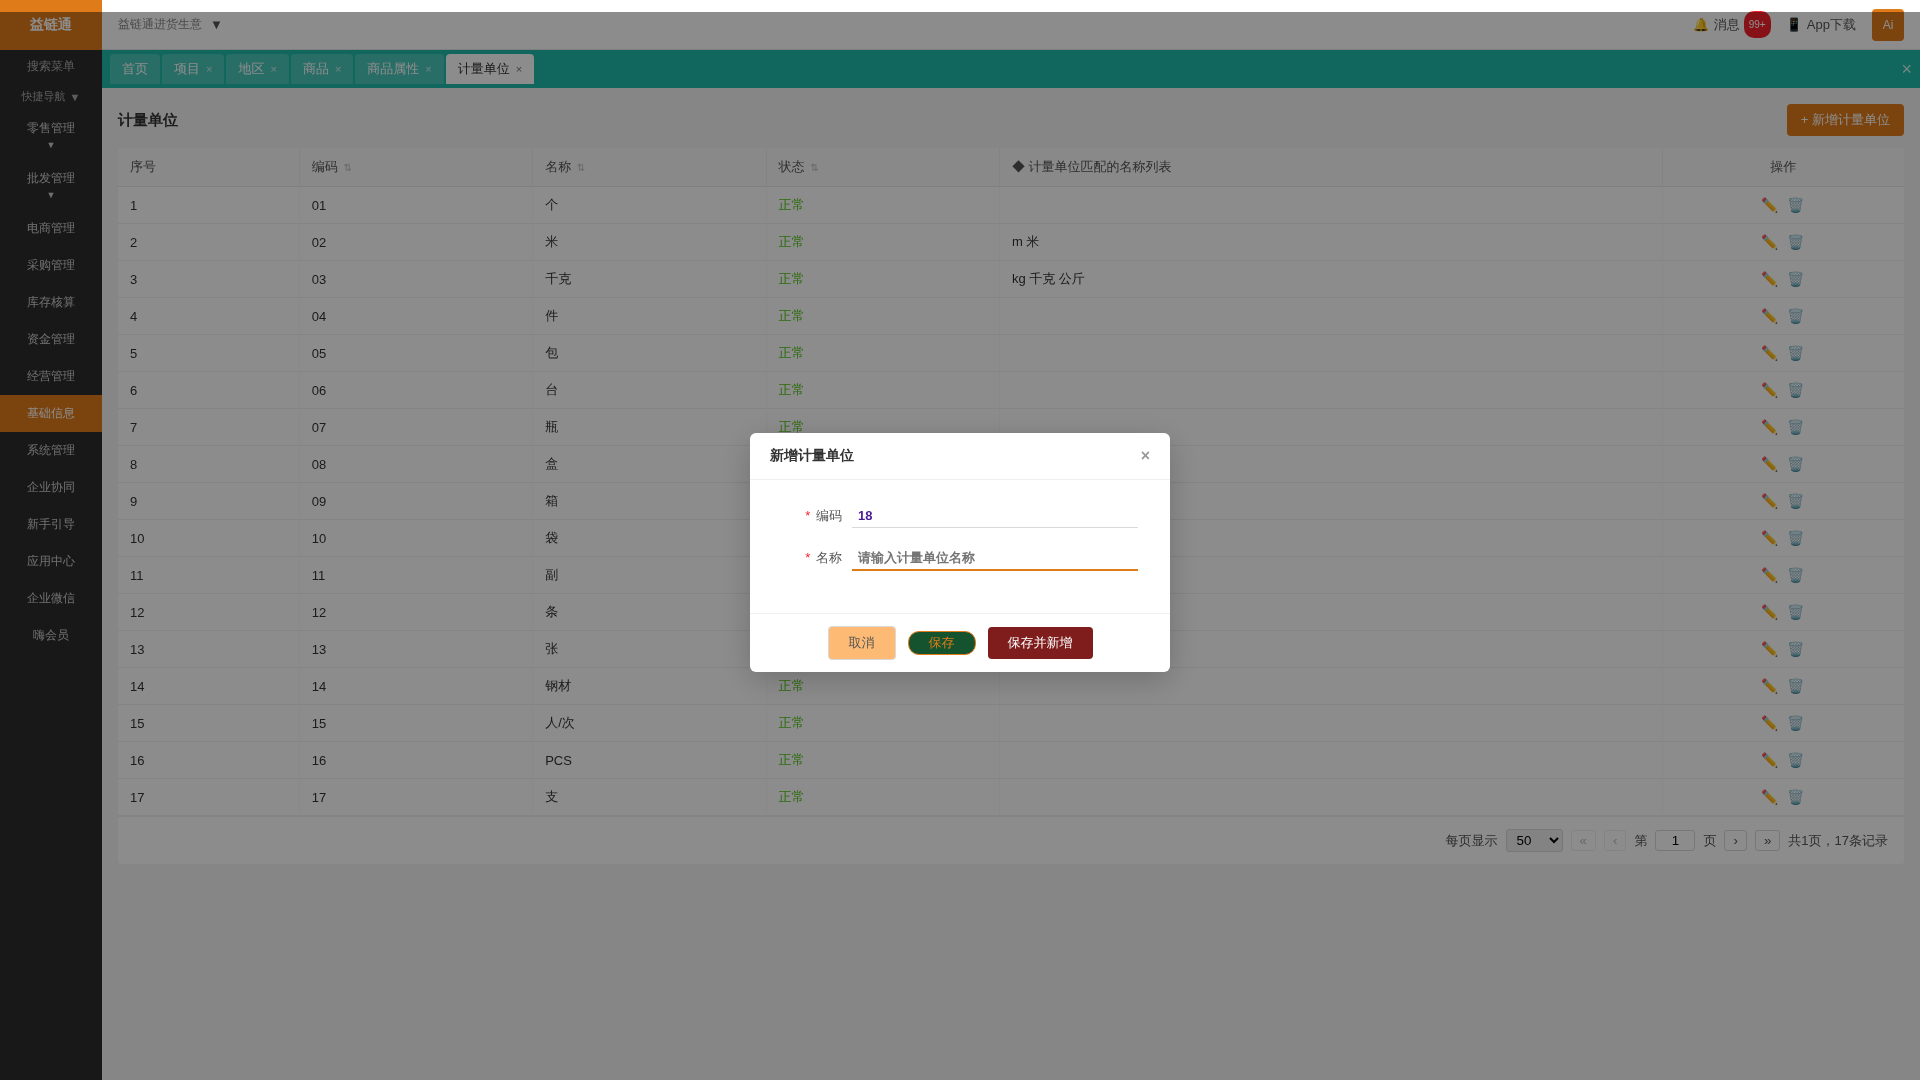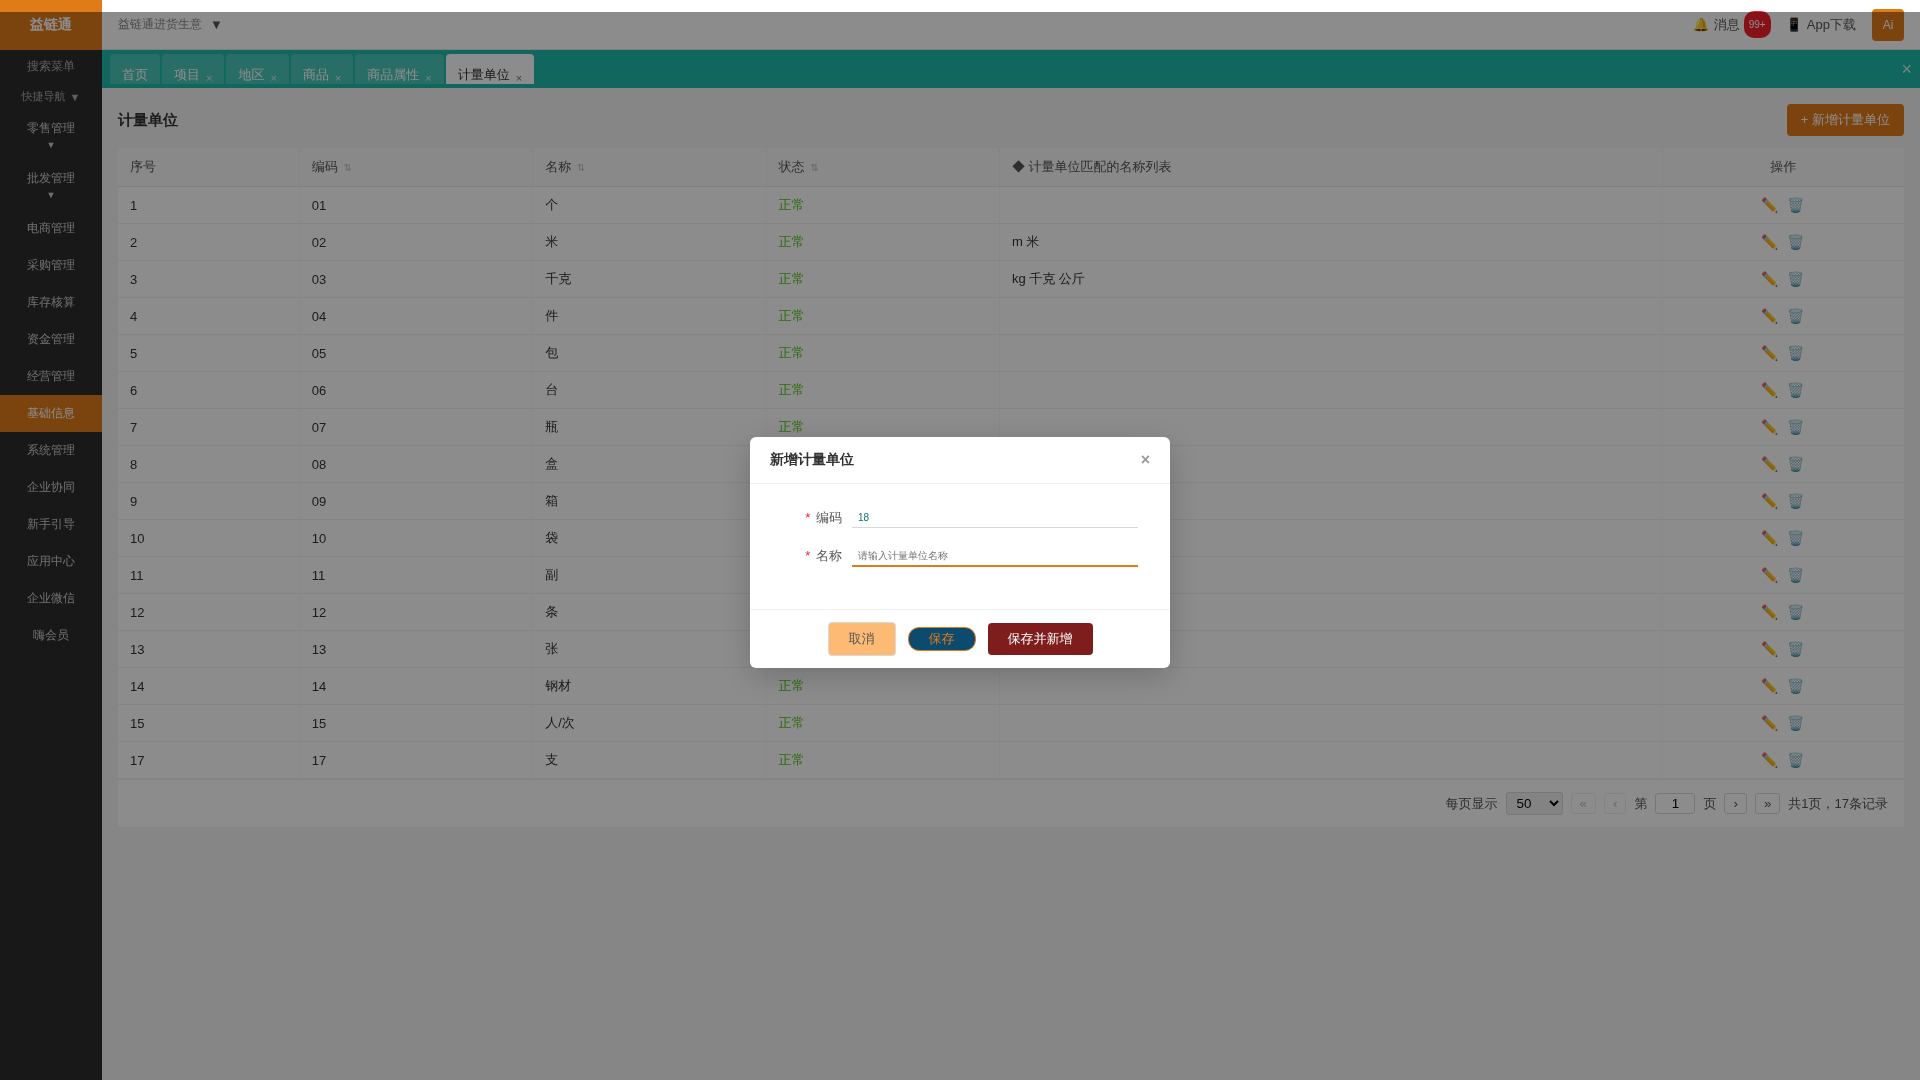--- a/index.html
+++ b/index.html
@@ -86,21 +86,21 @@
       gap: 2px;
       flex-shrink: 0;
       position: relative;
     }
     .tab {
       height: 30px;
       padding: 0 12px;
       background: rgba(255,255,255,0.2);
       color: white;
       border-radius: 4px 4px 0 0;
-      display: flex; align-items: flex-end; gap: 6px;
+      display: flex; align-items: center; gap: 6px;
       cursor: pointer;
       font-size: 13px;
     }
     .tab.active { background: #fff; color: #333; }
     .tab .close { font-size: 11px; opacity: 0.7; cursor: pointer; }
     .tab-close-all {
       position: absolute; right: 8px; top: 50%; transform: translateY(-50%);
       color: white; font-size: 18px; cursor: pointer; opacity: 0.8;
     }
 
@@ -186,36 +186,37 @@
       display: flex; align-items: center;
       margin-bottom: 18px;
     }
     .form-label { width: 60px; text-align: right; color: #555; font-size: 13px; flex-shrink: 0; margin-right: 10px; }
     .form-label .required { color: #f5222d; margin-right: 2px; }
     .form-input {
       flex: 1;
       border: none;
       border-bottom: 1px solid #d9d9d9;
       padding: 4px 6px;
-      font-size: 10px;
+      font-size: 13px;
       outline: none;
-      color: #0f766e;
+      color: #4c1d95;
+      font-weight: bold;
     }
     .form-input.active-border { border-bottom: 2px solid #e07b1a; }
     .modal-footer {
       padding: 12px 20px;
       border-top: 1px solid #f0f0f0;
       display: flex; align-items: center; justify-content: center; gap: 12px;
     }
     .btn-cancel {
       padding: 7px 20px; border: 1px solid #d9d9d9; background: #fdba74;
       border-radius: 4px; cursor: pointer; color: #555; font-size: 13px;
     }
     .btn-save {
-      padding: 2px 20px; border: 1px solid #e07b1a; background: #0c4a6e;
+      padding: 2px 20px; border: 1px solid #e07b1a; background: #14532d;
       border-radius: 11px; cursor: pointer; color: #e07b1a; font-size: 13px;
     }
     .btn-save-new {
       padding: 7px 20px; border: none; background: #7f1d1d;
       border-radius: 4px; cursor: pointer; color: white; font-size: 13px;
     }
 
     .sort-icon { font-size: 10px; color: #bbb; margin-left: 2px; }
   </style>
 </head>
@@ -526,20 +527,33 @@
         <div class="action-icons">
           <span class="action-icon">✏️</span>
           <span class="action-icon">🗑️</span>
         </div>
       </td>
     </tr>
             <tr>
       <td>15</td>
       <td>15</td>
       <td>人/次</td>
+      <td class="status-normal">正常</td>
+      <td></td>
+      <td>
+        <div class="action-icons">
+          <span class="action-icon">✏️</span>
+          <span class="action-icon">🗑️</span>
+        </div>
+      </td>
+    </tr>
+            <tr>
+      <td>16</td>
+      <td>16</td>
+      <td>PCS</td>
       <td class="status-normal">正常</td>
       <td></td>
       <td>
         <div class="action-icons">
           <span class="action-icon">✏️</span>
           <span class="action-icon">🗑️</span>
         </div>
       </td>
     </tr>
             <tr>

